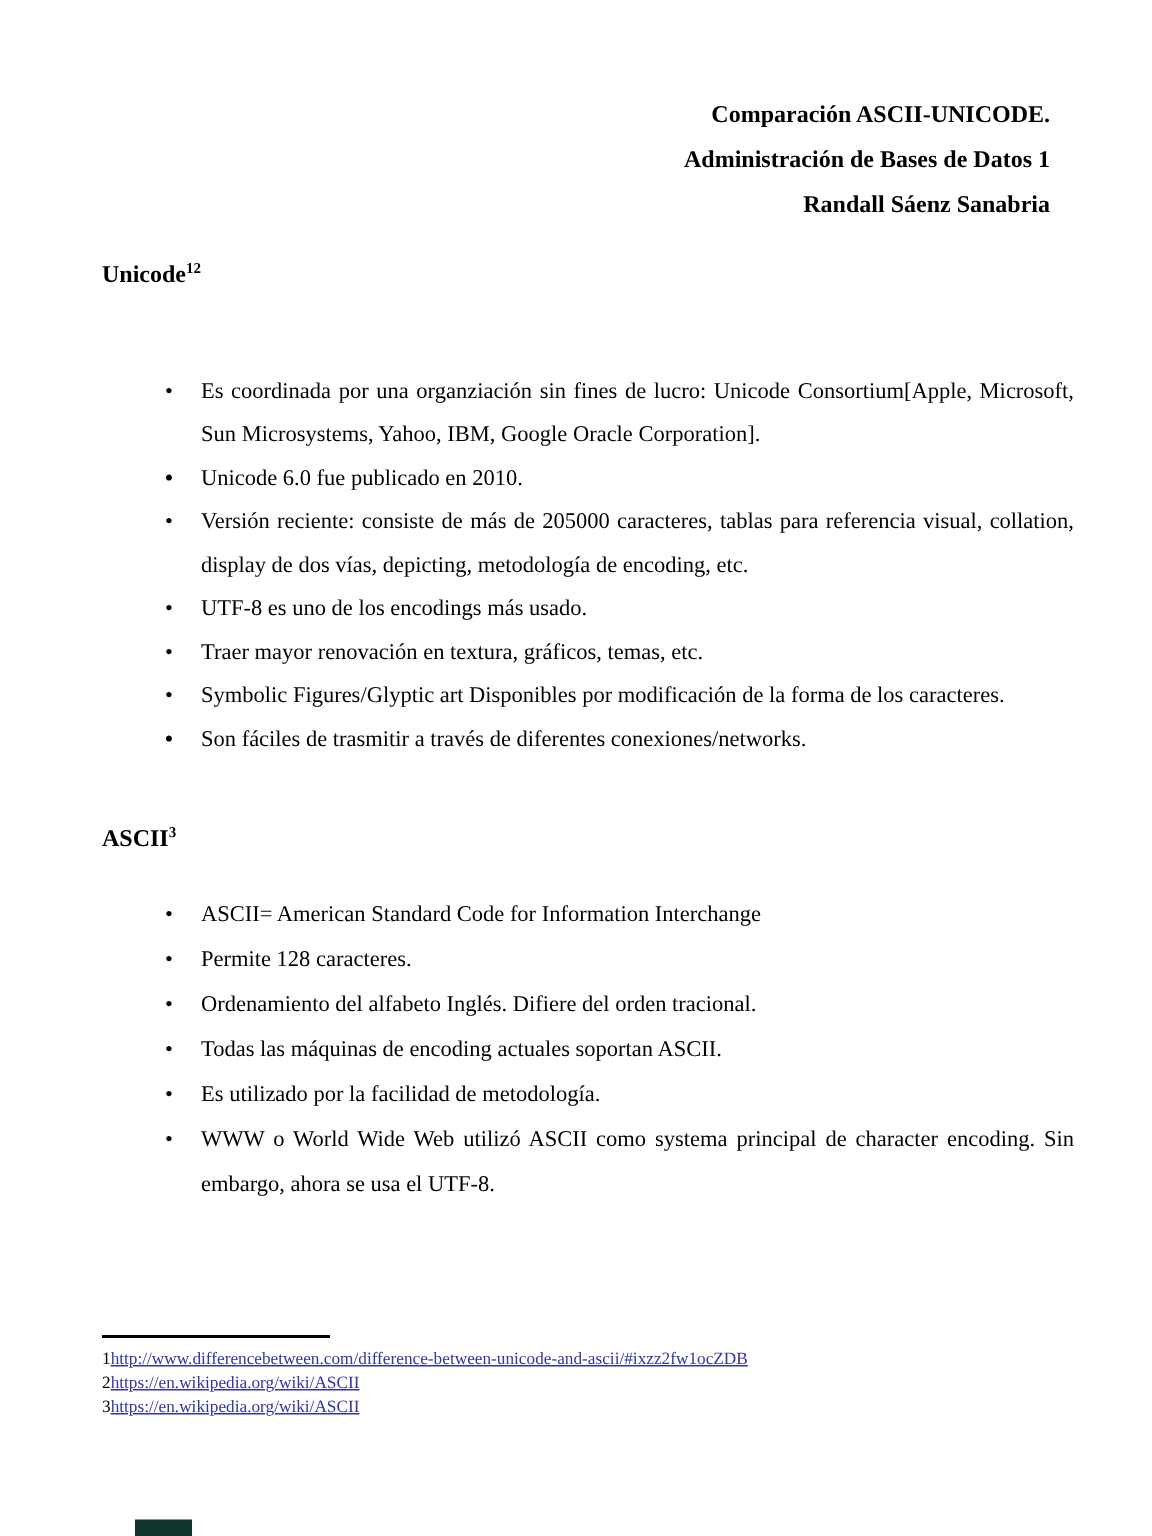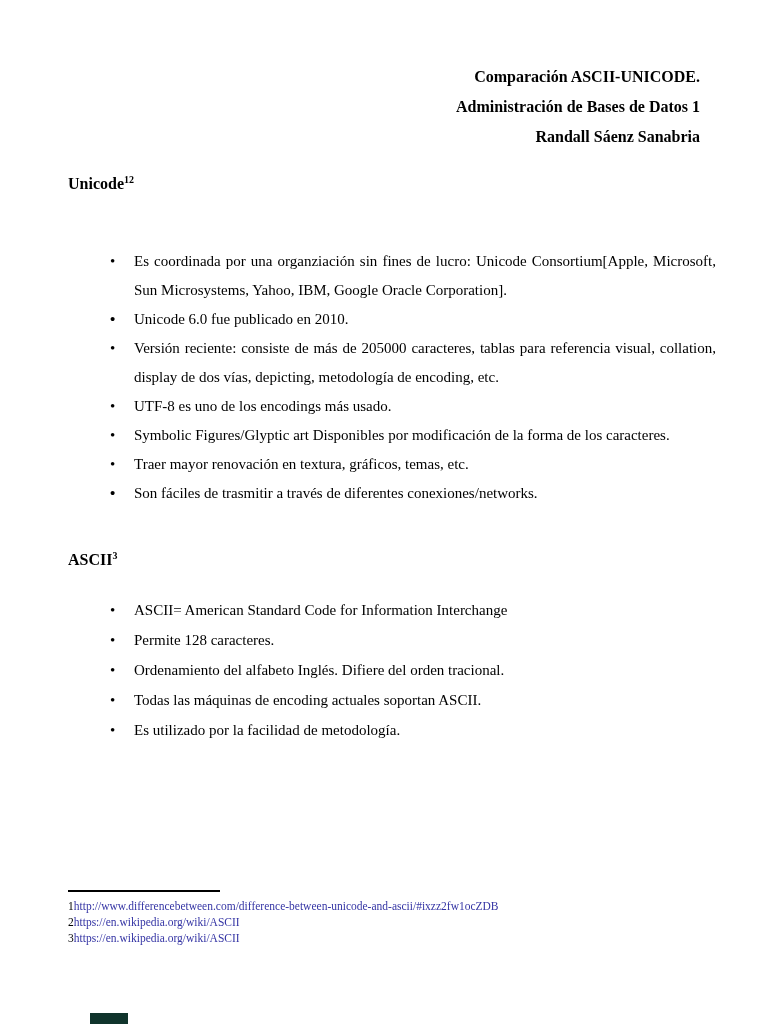--- a/index.html
+++ b/index.html
@@ -84,20 +84,21 @@
     left: 68px;
     top: 898px;
     width: 600px;
     font-size: 11.5px;
     line-height: 16px;
   }
   .footnote-row { white-space: nowrap; }
   .fn-num { color: #000000; }
   .fn-link {
     color: #3434a4;
+    text-decoration: underline;
     cursor: pointer;
     margin-top: 38px;
   }
   
   .next-page-edge {
     position: absolute;
     left: 90px;
     top: 1013px;
     width: 38px;
     height: 11px;
@@ -115,33 +116,34 @@
     <div>Randall Sáenz Sanabria</div>
   </div>
 
   <div class="section-heading" id="unicode-heading"><span>Unicode</span><sup>12</sup></div>
 
   <ul class="bullets" id="unicode-list">
     <li>Es coordinada por una organziación sin fines de lucro: Unicode Consortium[Apple, Microsoft, Sun Microsystems, Yahoo, IBM, Google Oracle Corporation].</li>
     <li class="bold">Unicode 6.0 fue publicado en 2010.</li>
     <li>Versión reciente: consiste de más de 205000 caracteres, tablas para referencia visual, collation, display de dos vías, depicting, metodología de encoding, etc.</li>
     <li>UTF-8 es uno de los encodings más usado.</li>
+    <li>Traer mayor renovación en textura, gráficos, temas, etc.</li>
     <li>Symbolic Figures/Glyptic art Disponibles por modificación de la forma de los caracteres.</li>
-    <li>Traer mayor renovación en textura, gráficos, temas, etc.</li>
     <li class="bold">Son fáciles de trasmitir a través de diferentes conexiones/networks.</li>
   </ul>
 
   <div class="section-heading" id="ascii-heading"><span>ASCII</span><sup>3</sup></div>
 
   <ul class="bullets" id="ascii-list">
     <li>ASCII= American Standard Code for Information Interchange</li>
     <li>Permite 128 caracteres.</li>
     <li>Ordenamiento del alfabeto Inglés. Difiere del orden tracional.</li>
     <li>Todas las máquinas de encoding actuales soportan ASCII.</li>
     <li>Es utilizado por la facilidad de metodología.</li>
+    <li>WWW o World Wide Web utilizó ASCII como systema principal de character encoding. Sin embargo, ahora se usa el UTF-8.</li>
   </ul>
 
   <div class="footnote-sep"></div>
 
   <div class="footnotes">
     <div class="footnote-row"><span class="fn-num">1</span><a class="fn-link">http://www.differencebetween.com/difference-between-unicode-and-ascii/#ixzz2fw1ocZDB</a></div>
     <div class="footnote-row"><span class="fn-num">2</span><a class="fn-link">https://en.wikipedia.org/wiki/ASCII</a></div>
     <div class="footnote-row"><span class="fn-num">3</span><a class="fn-link">https://en.wikipedia.org/wiki/ASCII</a></div>
   </div>
 

